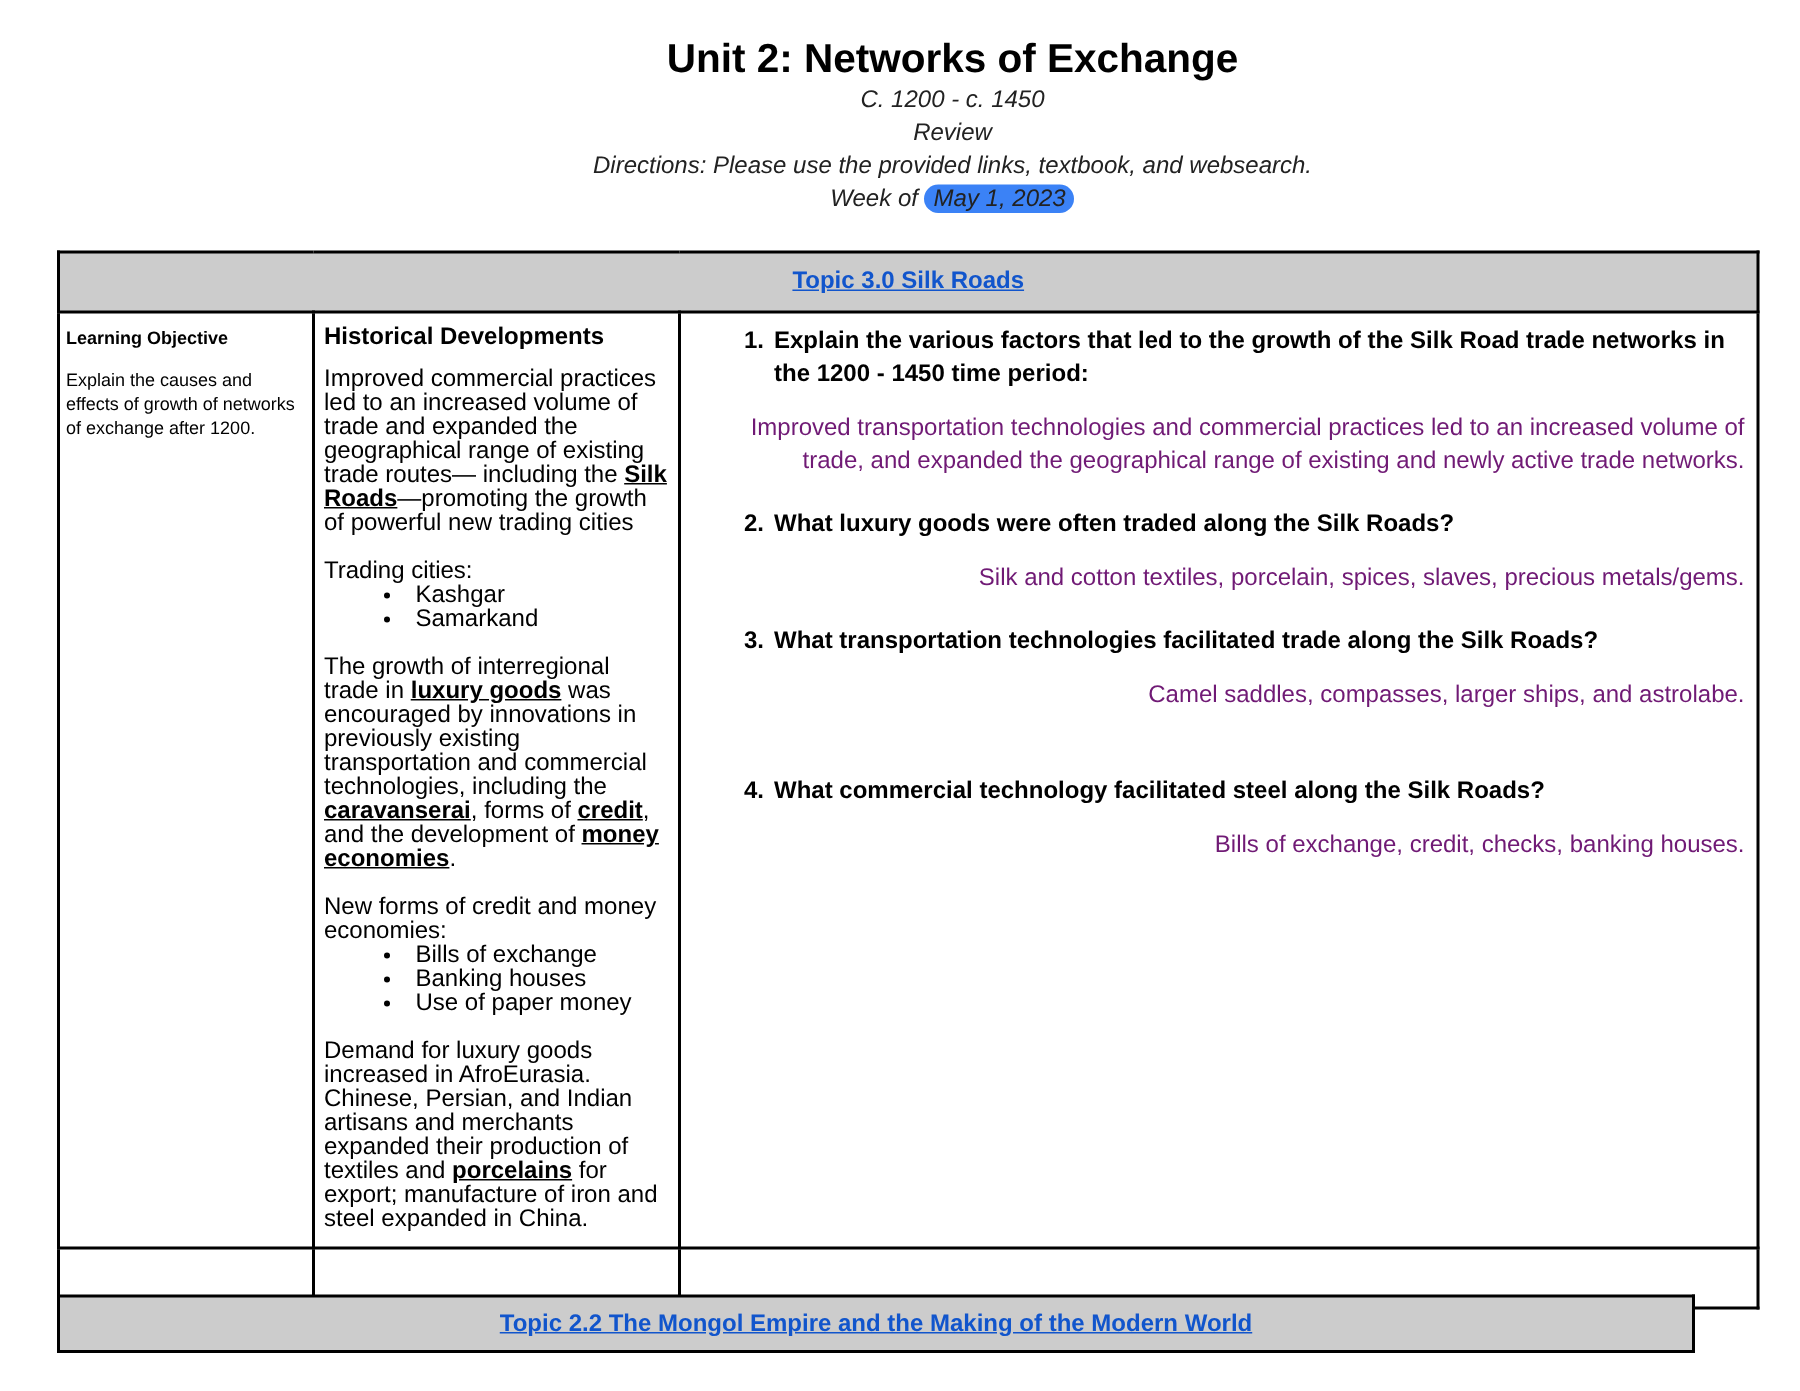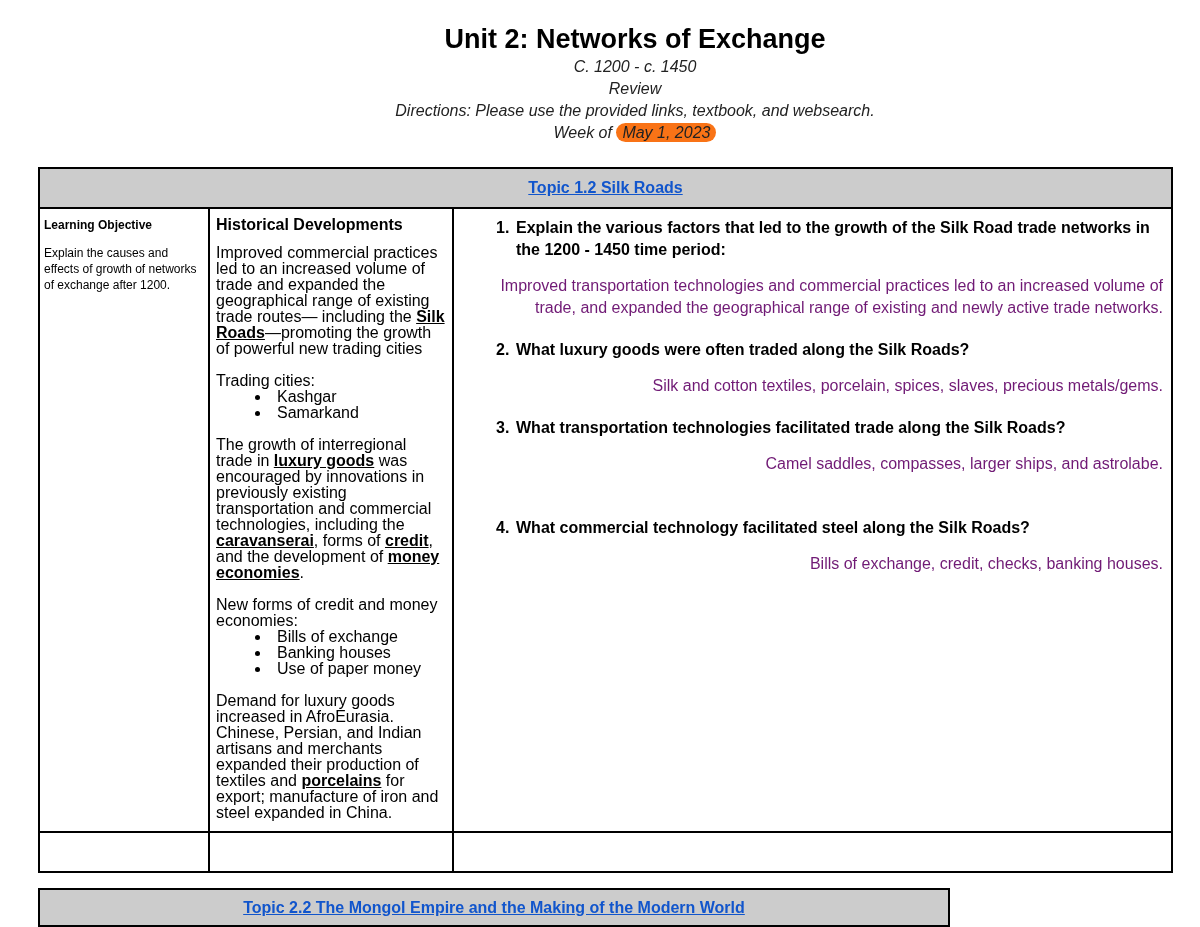--- a/index.html
+++ b/index.html
@@ -1,61 +1,61 @@
 <!DOCTYPE html>
 <html><head>
   <meta charset="utf-8">
   <style>
     html, body { margin: 0; padding: 0; background: #ffffff; }
     body { width: 1200px; height: 927px; position: relative; overflow: hidden;
            font-family: "Liberation Sans", sans-serif; color: #000; }
     .header { position: absolute; top: 22px; left: 0; width: 1270px; text-align: center; }
     .title { font-size: 27px; font-weight: bold; line-height: 34px; }
     .sub { font-size: 16px; font-style: italic; line-height: 22px; color: #222; }
-    .date-chip { background: #f97316; border-radius: 10px; padding: 1px 6px; }
+    .date-chip { background: #3b82f6; border-radius: 10px; padding: 1px 6px; }
     table.topic { position: absolute; border-collapse: collapse; }
     table.topic td { border: 2px solid #000; vertical-align: top; }
     #t1 { left: 38px; top: 167px; width: 1135px; }
     .topic-head { background: #cccccc; height: 36px; text-align: center; vertical-align: middle !important; }
     .topic-link { color: #1155cc; text-decoration: underline; font-weight: bold; font-size: 16px; }
     .c1 { width: 160px; padding: 8px 4px; font-size: 12px; line-height: 16px; }
     .c2 { width: 230px; padding: 8px 6px; font-size: 16px; line-height: 16px; }
     .c3 { padding: 8px 8px; font-size: 16px; line-height: 22px; }
     .col-head { font-weight: bold; margin-bottom: 12px; }
     .para { margin: 0 0 16px 0; }
     .kw { font-weight: bold; text-decoration: underline; }
     ul.b { margin: 0 0 16px 0; padding-left: 55px; list-style: disc; }
     ul.b li { padding-left: 6px; }
     .q { font-weight: bold; padding-left: 24px; text-indent: -20px; margin-left: 30px; margin-bottom: 14px; }
     .q .n { display: inline-block; width: 20px; text-indent: 0; }
     .a { color: #701a75; margin-bottom: 20px; text-align: right; }
     .a.indent { padding-left: 54px; }
     .empty-row td { height: 36px; }
-    #t2 { left: 38px; top: 888px; width: 912px; }
+    #t2 { left: 38px; top: 863px; width: 1092px; }
     #t2 .topic-head { height: 33px; }
   </style>
 </head>
 <body>
 
 <div class="header">
   <div class="title">Unit 2: Networks of Exchange</div>
   <div class="sub">C. 1200 - c. 1450</div>
   <div class="sub">Review</div>
   <div class="sub">Directions: Please use the provided links, textbook, and websearch.</div>
   <div class="sub">
     <span>Week of</span>
     <span class="date-chip">May 1, 2023</span>
   </div>
 </div>
 
 <table class="topic" id="t1">
   <tbody>
       <tr>
     <td colspan="3" class="topic-head">
-      <a class="topic-link">Topic 1.2 Silk Roads</a>
+      <a class="topic-link">Topic 3.0 Silk Roads</a>
     </td>
   </tr>
   <tr>
     <td class="c1">
       <div class="col-head">Learning Objective</div>
       <div>Explain the causes and effects of growth of networks of exchange after 1200.</div>
     </td>
     <td class="c2">
       <div class="col-head">Historical Developments</div>
       <p class="para"><span>Improved commercial practices led to an increased volume of trade and expanded the geographical range of existing trade routes— including the </span><span class="kw">Silk Roads</span><span>—promoting the growth of powerful new trading cities</span></p>

